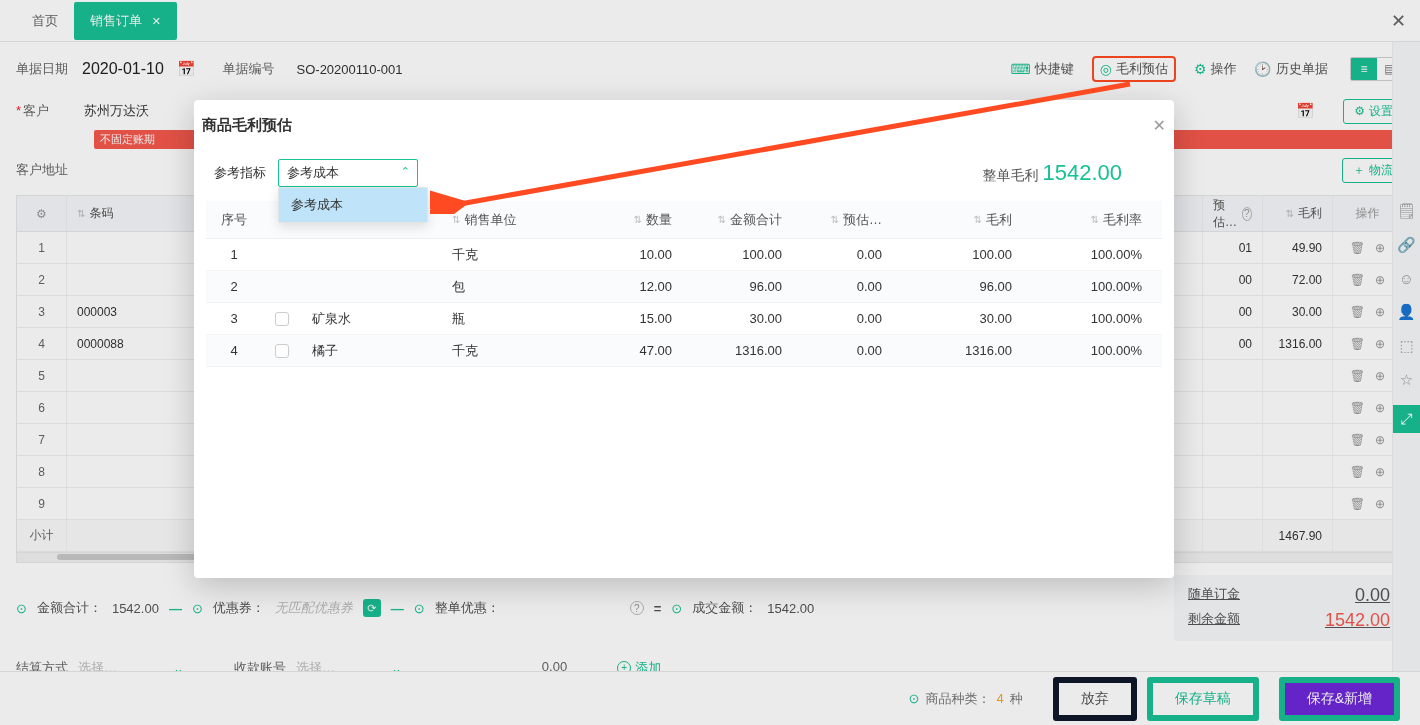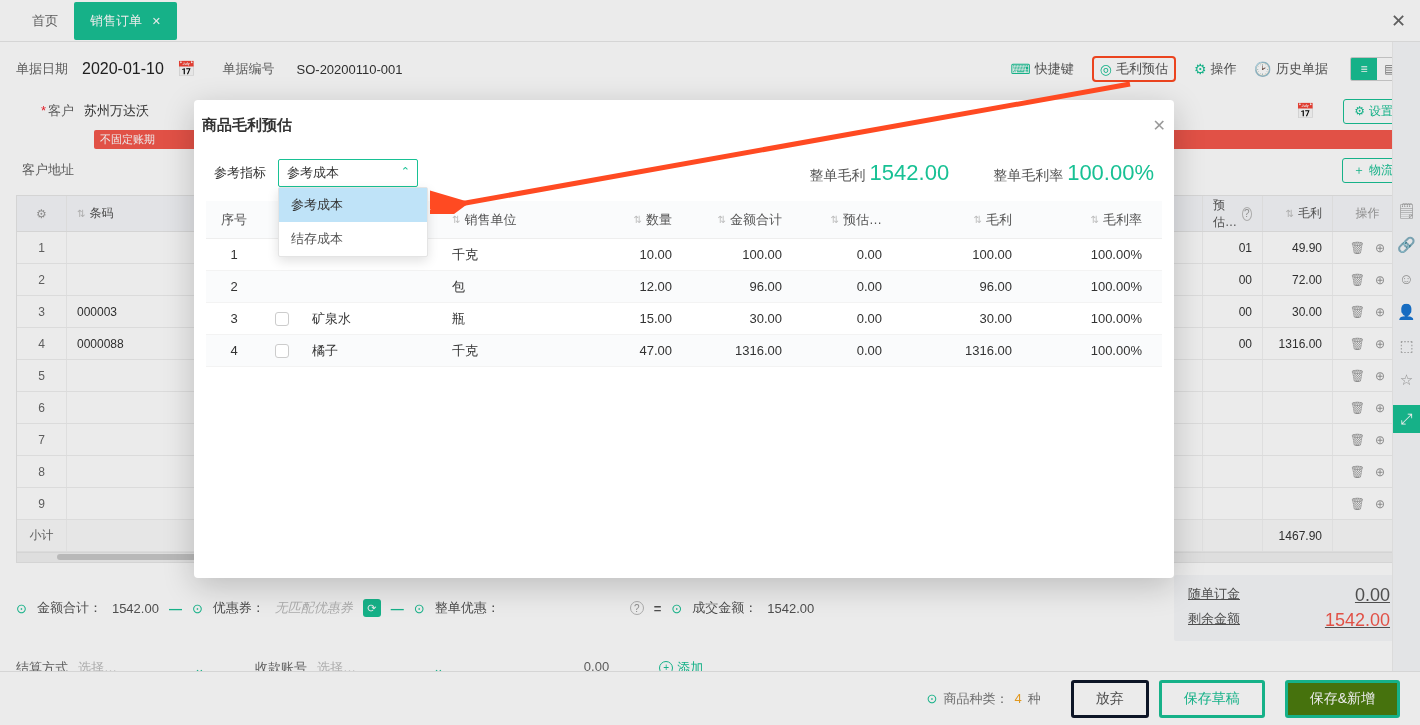--- a/index.html
+++ b/index.html
@@ -24,21 +24,21 @@
 .hr-link .ic { color: #18c194; font-size: 14px; }
 .hr-profit { border: 2px solid #ff4a22; border-radius: 4px; padding: 2px 6px; }
 .view-toggle { display: inline-flex; border: 1px solid #d0d0d0; border-radius: 2px; overflow: hidden; margin-left: 4px; }
 .view-btn { width: 26px; height: 22px; display: flex; align-items: center; justify-content: center; font-size: 12px; color: #777; background: #fff; }
 .view-btn.active { background: #18c194; color: #fff; }
 
 
 .cust-rows { padding: 0 16px 10px; }
 .cust-row { display: flex; align-items: center; min-height: 30px; }
 .req { color: #f5222d; margin-right: 2px; }
-.label { color: #666; width: 68px; text-align: right; padding-right: 10px; }
+.label { color: #666; width: 68px; text-align: left; padding-right: 10px; }
 .cust-name { color: #333; }
 .tag-red { background: #f5584d; color: #fff; font-size: 11px; padding: 2px 6px; border-radius: 2px; margin-top: 4px; margin-left: 78px; }
 .cust-right { margin-left: auto; display: flex; align-items: center; gap: 10px; }
 .btn-outline { border: 1px solid #18c194; color: #18c194; background: #fff; padding: 3px 10px; border-radius: 3px; cursor: pointer; font-size: 12px; display: inline-flex; align-items: center; gap: 4px; }
 
 
 .bg-table { width: calc(100% - 32px); margin: 0 16px; border: 1px solid #e6e6e6; font-size: 12px; }
 .bg-table .thead { display: flex; background: #f6f7fa; height: 36px; align-items: center; border-bottom: 1px solid #e6e6e6; color: #555; }
 .bg-table .th { padding: 0 10px; border-right: 1px solid #eee; display: flex; align-items: center; gap: 4px; height: 100%; }
 .bg-table .row { display: flex; height: 32px; align-items: center; border-bottom: 1px solid #eee; }
@@ -65,32 +65,32 @@
 .input-like { color: #bbb; font-style: italic; }
 .refresh-ic { background: #18c194; color: #fff; width: 18px; height: 18px; border-radius: 3px; display: inline-flex; align-items: center; justify-content: center; font-size: 11px; }
 .eq { font-weight: bold; }
 .summary-box { margin-left: auto; width: 230px; background: #f7f8fa; padding: 8px 14px; border-radius: 2px; text-decoration: underline; }
 .summary-box .line { display: flex; justify-content: space-between; padding: 2px 0; }
 .summary-box .red { color: #f5584d; font-size: 18px; font-weight: 500; }
 .summary-box .big { font-size: 18px; }
 
 
 .settle-row { display: flex; padding: 6px 16px 0; gap: 10px; color: #666; }
-.sel-like { color: #bbb; display: inline-flex; align-items: center; gap: 77px; }
+.sel-like { color: #bbb; display: inline-flex; align-items: center; gap: 56px; }
 .chev { color: #18c194; }
 .add-link { color: #18c194; display: inline-flex; align-items: center; gap: 4px; cursor: pointer; }
 .add-link .plus-circle { width: 14px; height: 14px; border: 1.5px solid #18c194; border-radius: 50%; display: inline-flex; align-items: center; justify-content: center; font-size: 10px; line-height: 1; }
 
 
 .footer { position: absolute; bottom: 0; left: 0; right: 0; height: 54px; border-top: 1px solid #e8e8e8; display: flex; align-items: center; padding: 0 20px; background: #fff; }
 .footer .kinds { color: #777; margin-left: auto; margin-right: 20px; display: flex; align-items: center; gap: 6px; }
 .footer .orange { color: #f5a623; font-weight: 500; }
-.btn { padding: 7px 22px; border-radius: 3px; border: 3px solid #0f172a; background: #fff; color: #555; font-size: 14px; cursor: pointer; margin-left: 10px; }
+.btn { padding: 7px 22px; border-radius: 3px; border: 6px solid #0f172a; background: #fff; color: #555; font-size: 14px; cursor: pointer; margin-left: 10px; }
 .btn.teal-o { border-color: #18c194; color: #18c194; }
-.btn.teal { background: #4d7c0f; border-color: #18c194; color: #fff; margin-left: 20px; }
+.btn.teal { background: #6d28d9; border-color: #18c194; color: #fff; margin-left: 20px; }
 
 
 .sidebar-r { position: absolute; right: 0; top: 42px; bottom: 54px; width: 28px; background: #f7f8fa; border-left: 1px solid #eee; display: flex; flex-direction: column; align-items: center; gap: 16px; padding-top: 160px; }
 .sidebar-r .sic { color: #999; font-size: 15px; cursor: pointer; }
 .sidebar-r .sic.expand { background: #18c194; color: #fff; width: 28px; height: 28px; display: flex; align-items: center; justify-content: center; }
 
 
 .modal-mask { position: absolute; inset: 0; background: rgba(0,0,0,0.08); z-index: 10; }
 .modal { position: absolute; left: 194px; top: 100px; width: 980px; height: 478px; background: #fff; border-radius: 4px; box-shadow: 0 8px 32px rgba(0,0,0,0.2); z-index: 20; display: flex; flex-direction: column; }
 .modal-head { display: flex; align-items: center; padding: 16px 8px 0; }
@@ -408,27 +408,25 @@
     <span class="modal-title">商品毛利预估</span>
     <span class="modal-close">✕</span>
   </div>
   <div class="modal-sub">
     <span>参考指标</span>
     <div class="select-box">
       <div class="select-input">参考成本</div>
       <span class="select-caret">⌃</span>
       <div class="dropdown">
         <div class="opt sel">参考成本</div>
-        <div class="opt">结存成本</div>
       </div>
     </div>
     <div class="spacer"></div>
     <span class="stat"><span>整单毛利</span><span class="num">1542.00</span></span>
     <span style="width:20px"></span>
-    <span class="stat"><span>整单毛利率</span><span class="num">100.00%</span></span>
   </div>
   <div class="modal-table">
     <div class="thead">
       <div class="th c-seq">序号</div>
       <div class="th c-chk"></div>
       <div class="th c-name"></div>
       <div class="th c-unit">
           <span class="sort-ic">⇅</span>
           <span>销售单位</span>
         </div>

